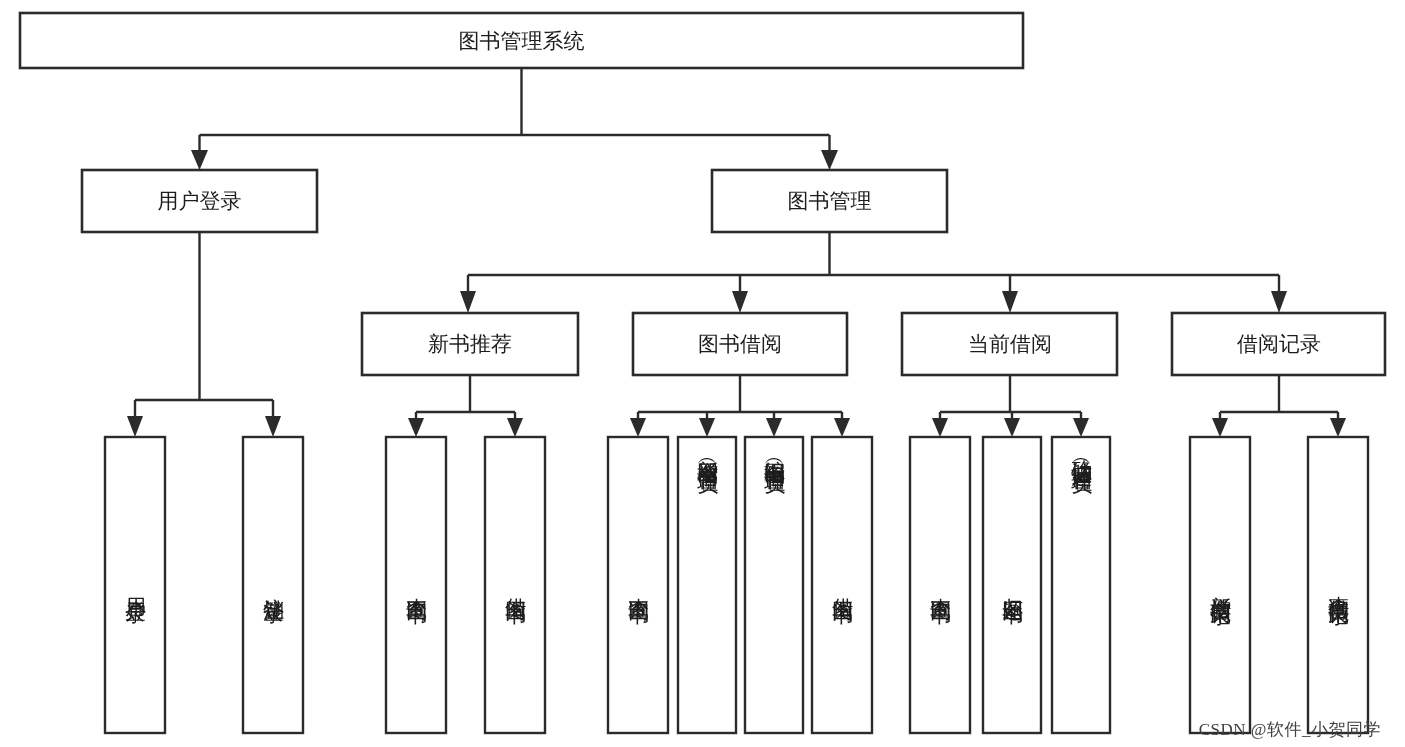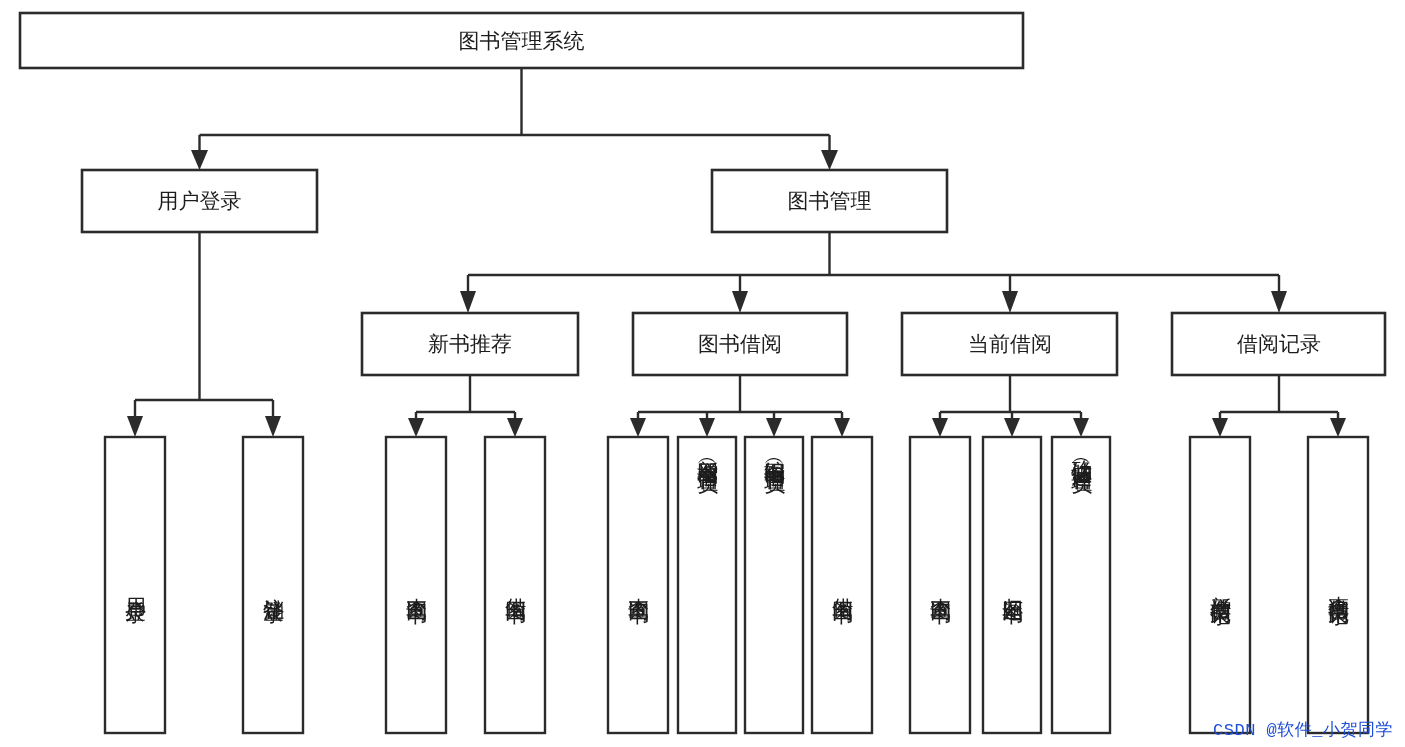--- a/index.html
+++ b/index.html
@@ -66,25 +66,25 @@
     font-family: "DejaVu Sans", "Liberation Sans", sans-serif;
     font-size: 21px;
     line-height: 1.12;
     letter-spacing: 2px;
     color: #1d1d1d;
     white-space: nowrap;
     text-align: center;
   }
   #watermark {
     position: absolute;
-    right: 12px;
+    right: 24px;
     bottom: 6px;
-    font-family: Liberation Mono, monospace;
+    font-family: Liberation Serif, serif;
     font-size: 17px;
-    color: #1d4ed8;
+    color: #404040;
     letter-spacing: 0.5px;
     white-space: nowrap;
   }
 </style>
 </head>
 <body>
 
 <div id="diagram-root">
 
   <svg class="flow" viewBox="0 0 1405 747" xmlns="http://www.w3.org/2000/svg">

